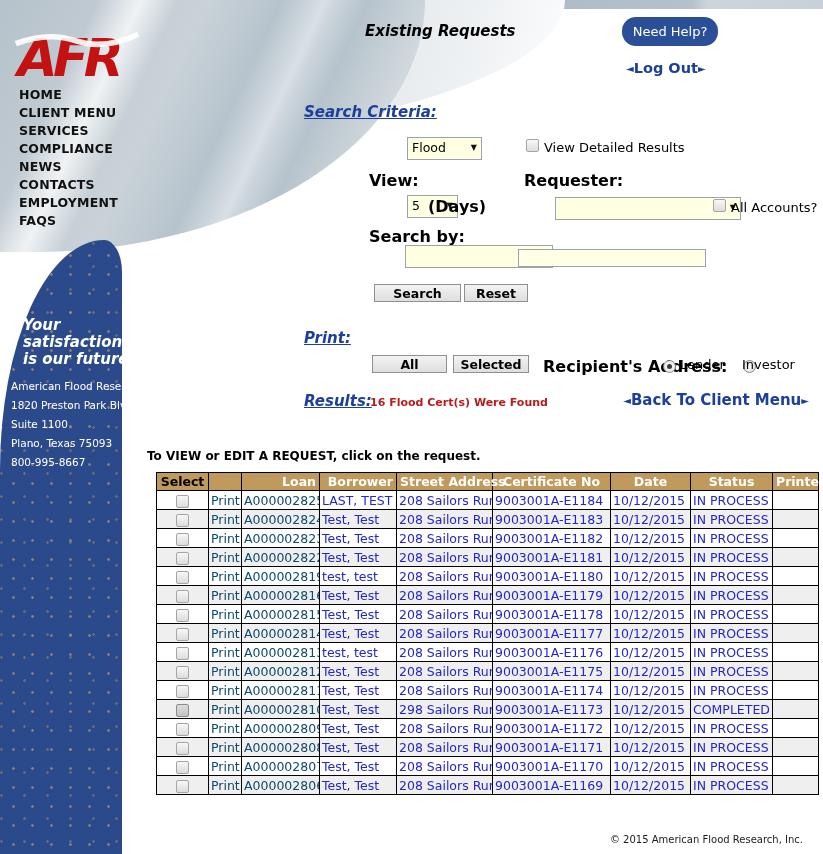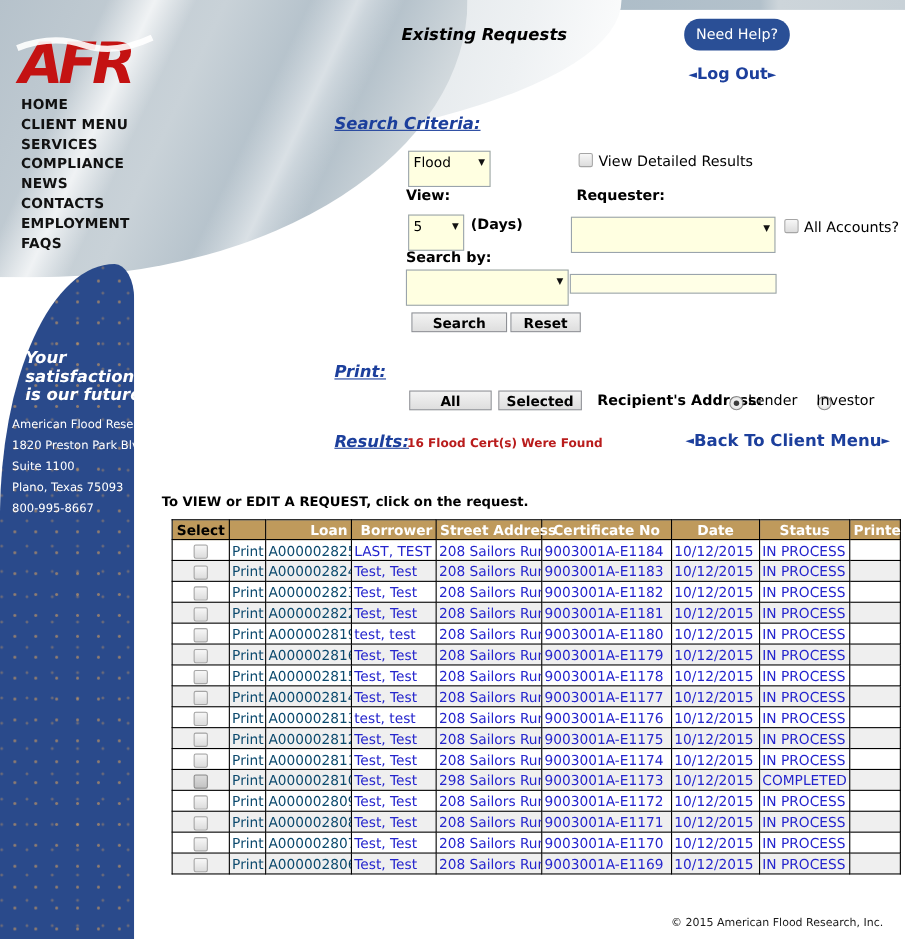--- a/index.html
+++ b/index.html
@@ -53,30 +53,30 @@
   .address {
     position:absolute; left:11px; top:377px; color:#fff;
     font-size:10.5px; line-height:19px;
   }
   
   .abs { position:absolute; }
   .h-blue {
     color:#1c3f9c; font-weight:bold; font-style:italic; font-size:15px;
     text-decoration:underline; cursor:pointer;
   }
-  .bold13 { font-weight:bold; font-size:13px; color:#000; }
+  .bold13 { font-weight:bold; font-size:16px; color:#000; }
   .navlink { color:#1c3f9c; font-weight:bold; font-size:14.5px; cursor:pointer; white-space:nowrap; }
   .navlink .tri { font-size:10px; vertical-align:1px; }
   .pill-btn {
     background:#2a4f96; color:#fff; border:none; border-radius:14px;
     font-size:13px; font-family:inherit; cursor:pointer; text-align:center;
   }
   .sel {
-    background:#ffffe1; border:1px solid #9aa4ac; height:33px;
-    font-size:12.5px; color:#000; padding:2px 14px 0 4px; overflow:hidden; cursor:pointer;
+    background:#ffffe1; border:1px solid #9aa4ac; height:23px;
+    font-size:12.5px; color:#000; padding:2px 14px 0 4px; overflow:hidden; cursor:pointer;margin-left:36px;
   }
   .sel .arrow { position:absolute; right:4px; top:5px; font-size:8px; color:#111; }
   .txt {
     background:#ffffe6; border:1px solid #9aa4ac; height:18px; width:100%;
     font-size:12.5px; font-family:inherit; padding:0 3px; outline:none;
   }
   .cb {
     display:inline-block; width:13px; height:13px; border:1px solid #a5a5a5;
     border-radius:2px; background:linear-gradient(#f7f7f7,#dcdcdc); cursor:pointer; vertical-align:middle;
   }

